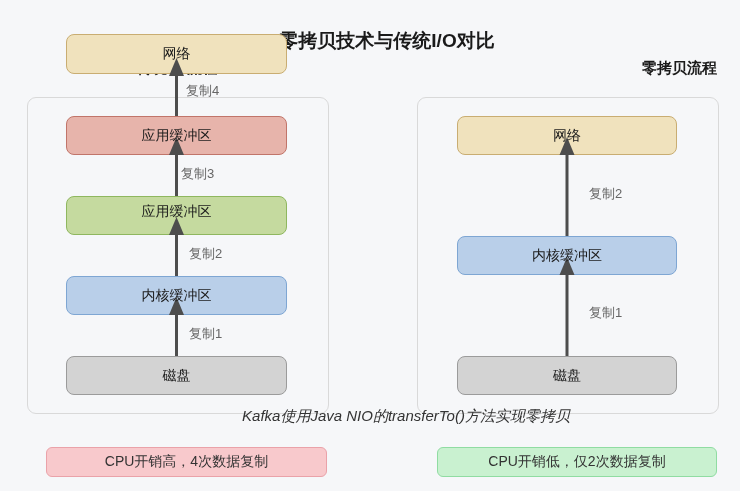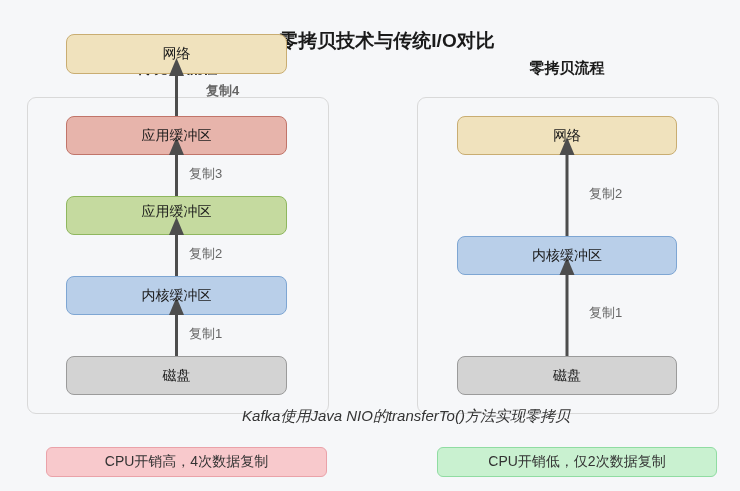--- a/index.html
+++ b/index.html
@@ -5,21 +5,21 @@
   html,body{margin:0;padding:0;}
   body{font-family:"Liberation Sans","DejaVu Sans",sans-serif;}
   .page{position:relative;width:740px;height:491px;background:var(--page-bg);overflow:hidden;}
 
   .title{position:absolute;left:0;top:11px;width:740px;margin:17px;text-align:center;
          font-size:19px;font-weight:bold;color:var(--text);z-index:1;}
 
   .subtitle{position:absolute;width:300px;text-align:center;font-size:15px;font-weight:bold;
             color:var(--text);z-index:1;}
   .subtitle.left-sub{left:27px;top:59px;}
-  .subtitle.right-sub{left:417px;top:59px;}
+  .subtitle.right-sub{left:417px;top:59px;text-align:right;}
 
   .panel{position:absolute;width:300px;height:315px;top:97px;border:1px solid var(--panel-border);
          border-radius:9px;z-index:0;background:transparent;}
   .panel.left-panel{left:27px;}
   .panel.right-panel{left:417px;}
 
   .node{position:absolute;border-radius:8px;border:1.5px solid;box-sizing:border-box;z-index:2;}
   .node.yellow{background:var(--yellow-fill);border-color:var(--yellow-border);}
   .node.pink{background:var(--pink-fill);border-color:var(--pink-border);}
   .node.green{background:var(--green-fill);border-color:var(--green-border);}
@@ -97,22 +97,22 @@
   <div class="node-label" style="left:66px;top:34px;width:221px;height:40px;">网络</div>
   <div class="node-label" style="left:66px;top:116px;width:221px;height:39px;">应用缓冲区</div>
   <div class="node-label" style="left:66px;top:196px;width:221px;height:32px;">应用缓冲区</div>
   <div class="node-label" style="left:66px;top:276px;width:221px;height:39px;">内核缓冲区</div>
   <div class="node-label" style="left:66px;top:356px;width:221px;height:39px;">磁盘</div>
 
   <div class="node-label" style="left:457px;top:116px;width:220px;height:39px;">网络</div>
   <div class="node-label" style="left:457px;top:236px;width:220px;height:39px;">内核缓冲区</div>
   <div class="node-label" style="left:457px;top:356px;width:220px;height:39px;">磁盘</div>
 
-  <div class="copy-label" style="left:206px;top:82px;font-weight:bold;">复制4</div>
-  <div class="copy-label" style="left:189px;top:165px;">复制3</div>
+  <div class="copy-label" style="left:186px;top:82px;">复制4</div>
+  <div class="copy-label" style="left:181px;top:165px;">复制3</div>
   <div class="copy-label" style="left:189px;top:245px;">复制2</div>
   <div class="copy-label" style="left:189px;top:325px;">复制1</div>
 
   <div class="copy-label" style="left:589px;top:185px;">复制2</div>
   <div class="copy-label" style="left:589px;top:304px;">复制1</div>
 
   <div class="caption">Kafka使用Java NIO的transferTo()方法实现零拷贝</div>
 
   <div class="badge badge-pink">CPU开销高，4次数据复制</div>
   <div class="badge badge-green">CPU开销低，仅2次数据复制</div>

